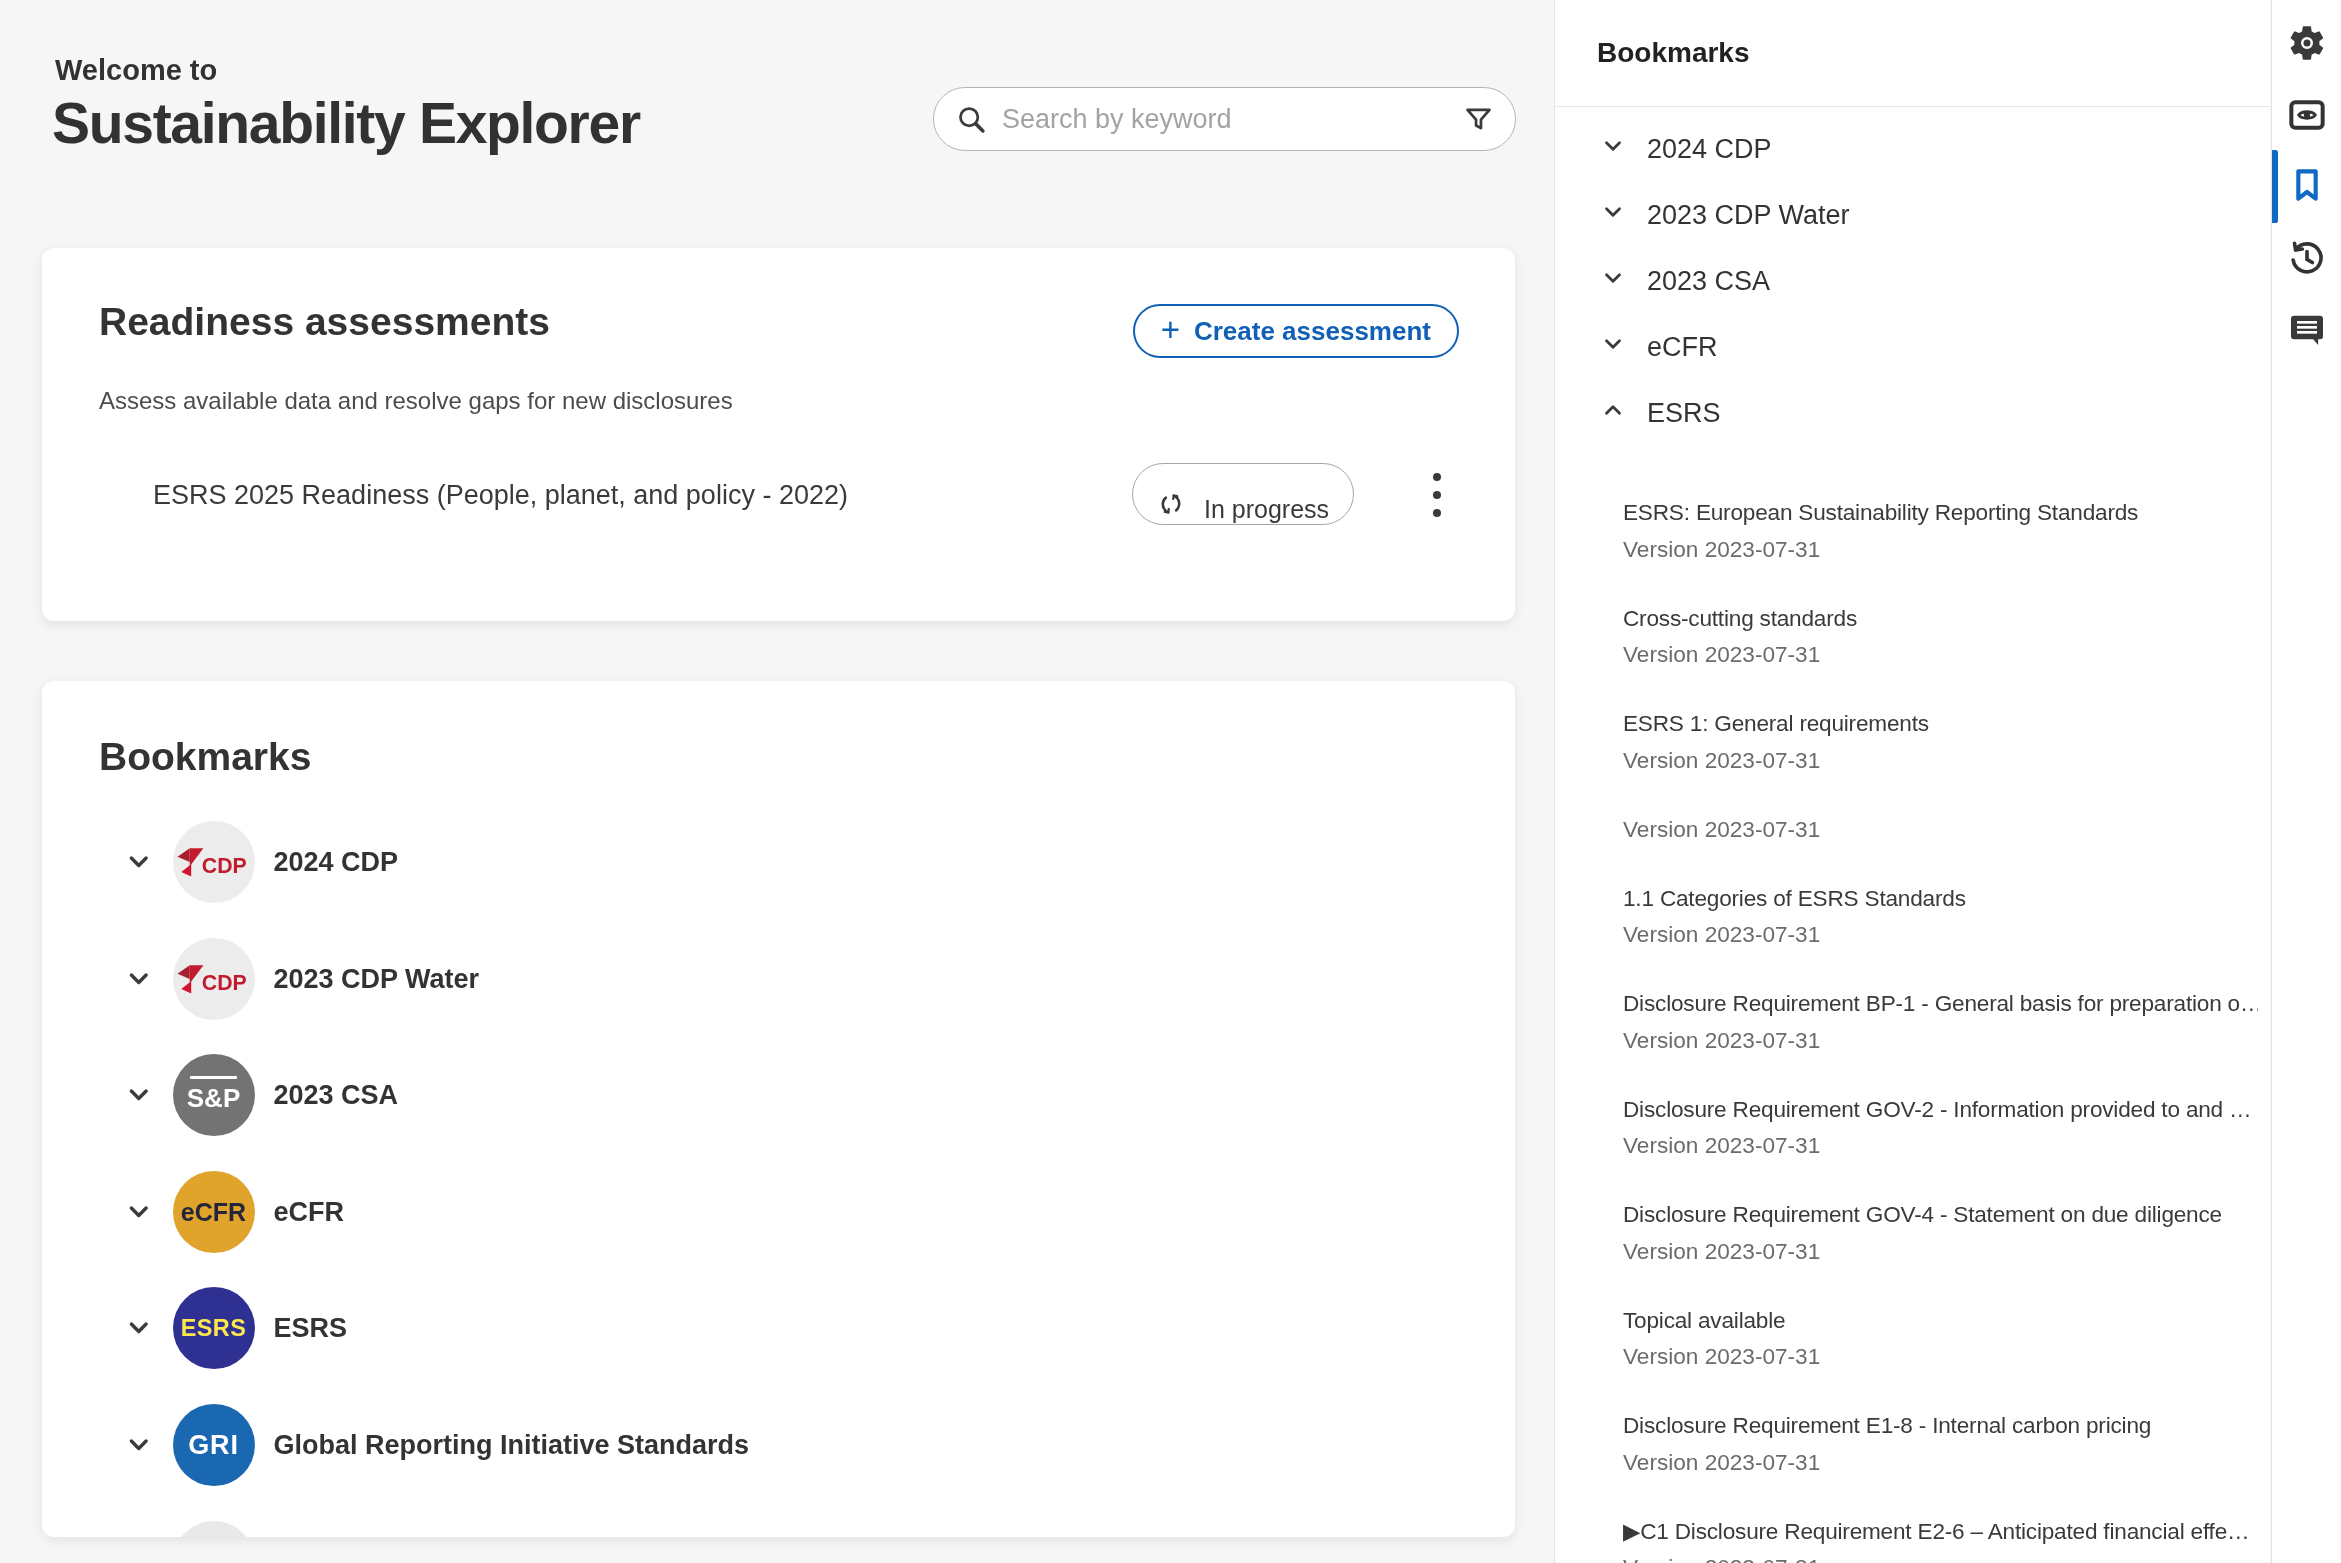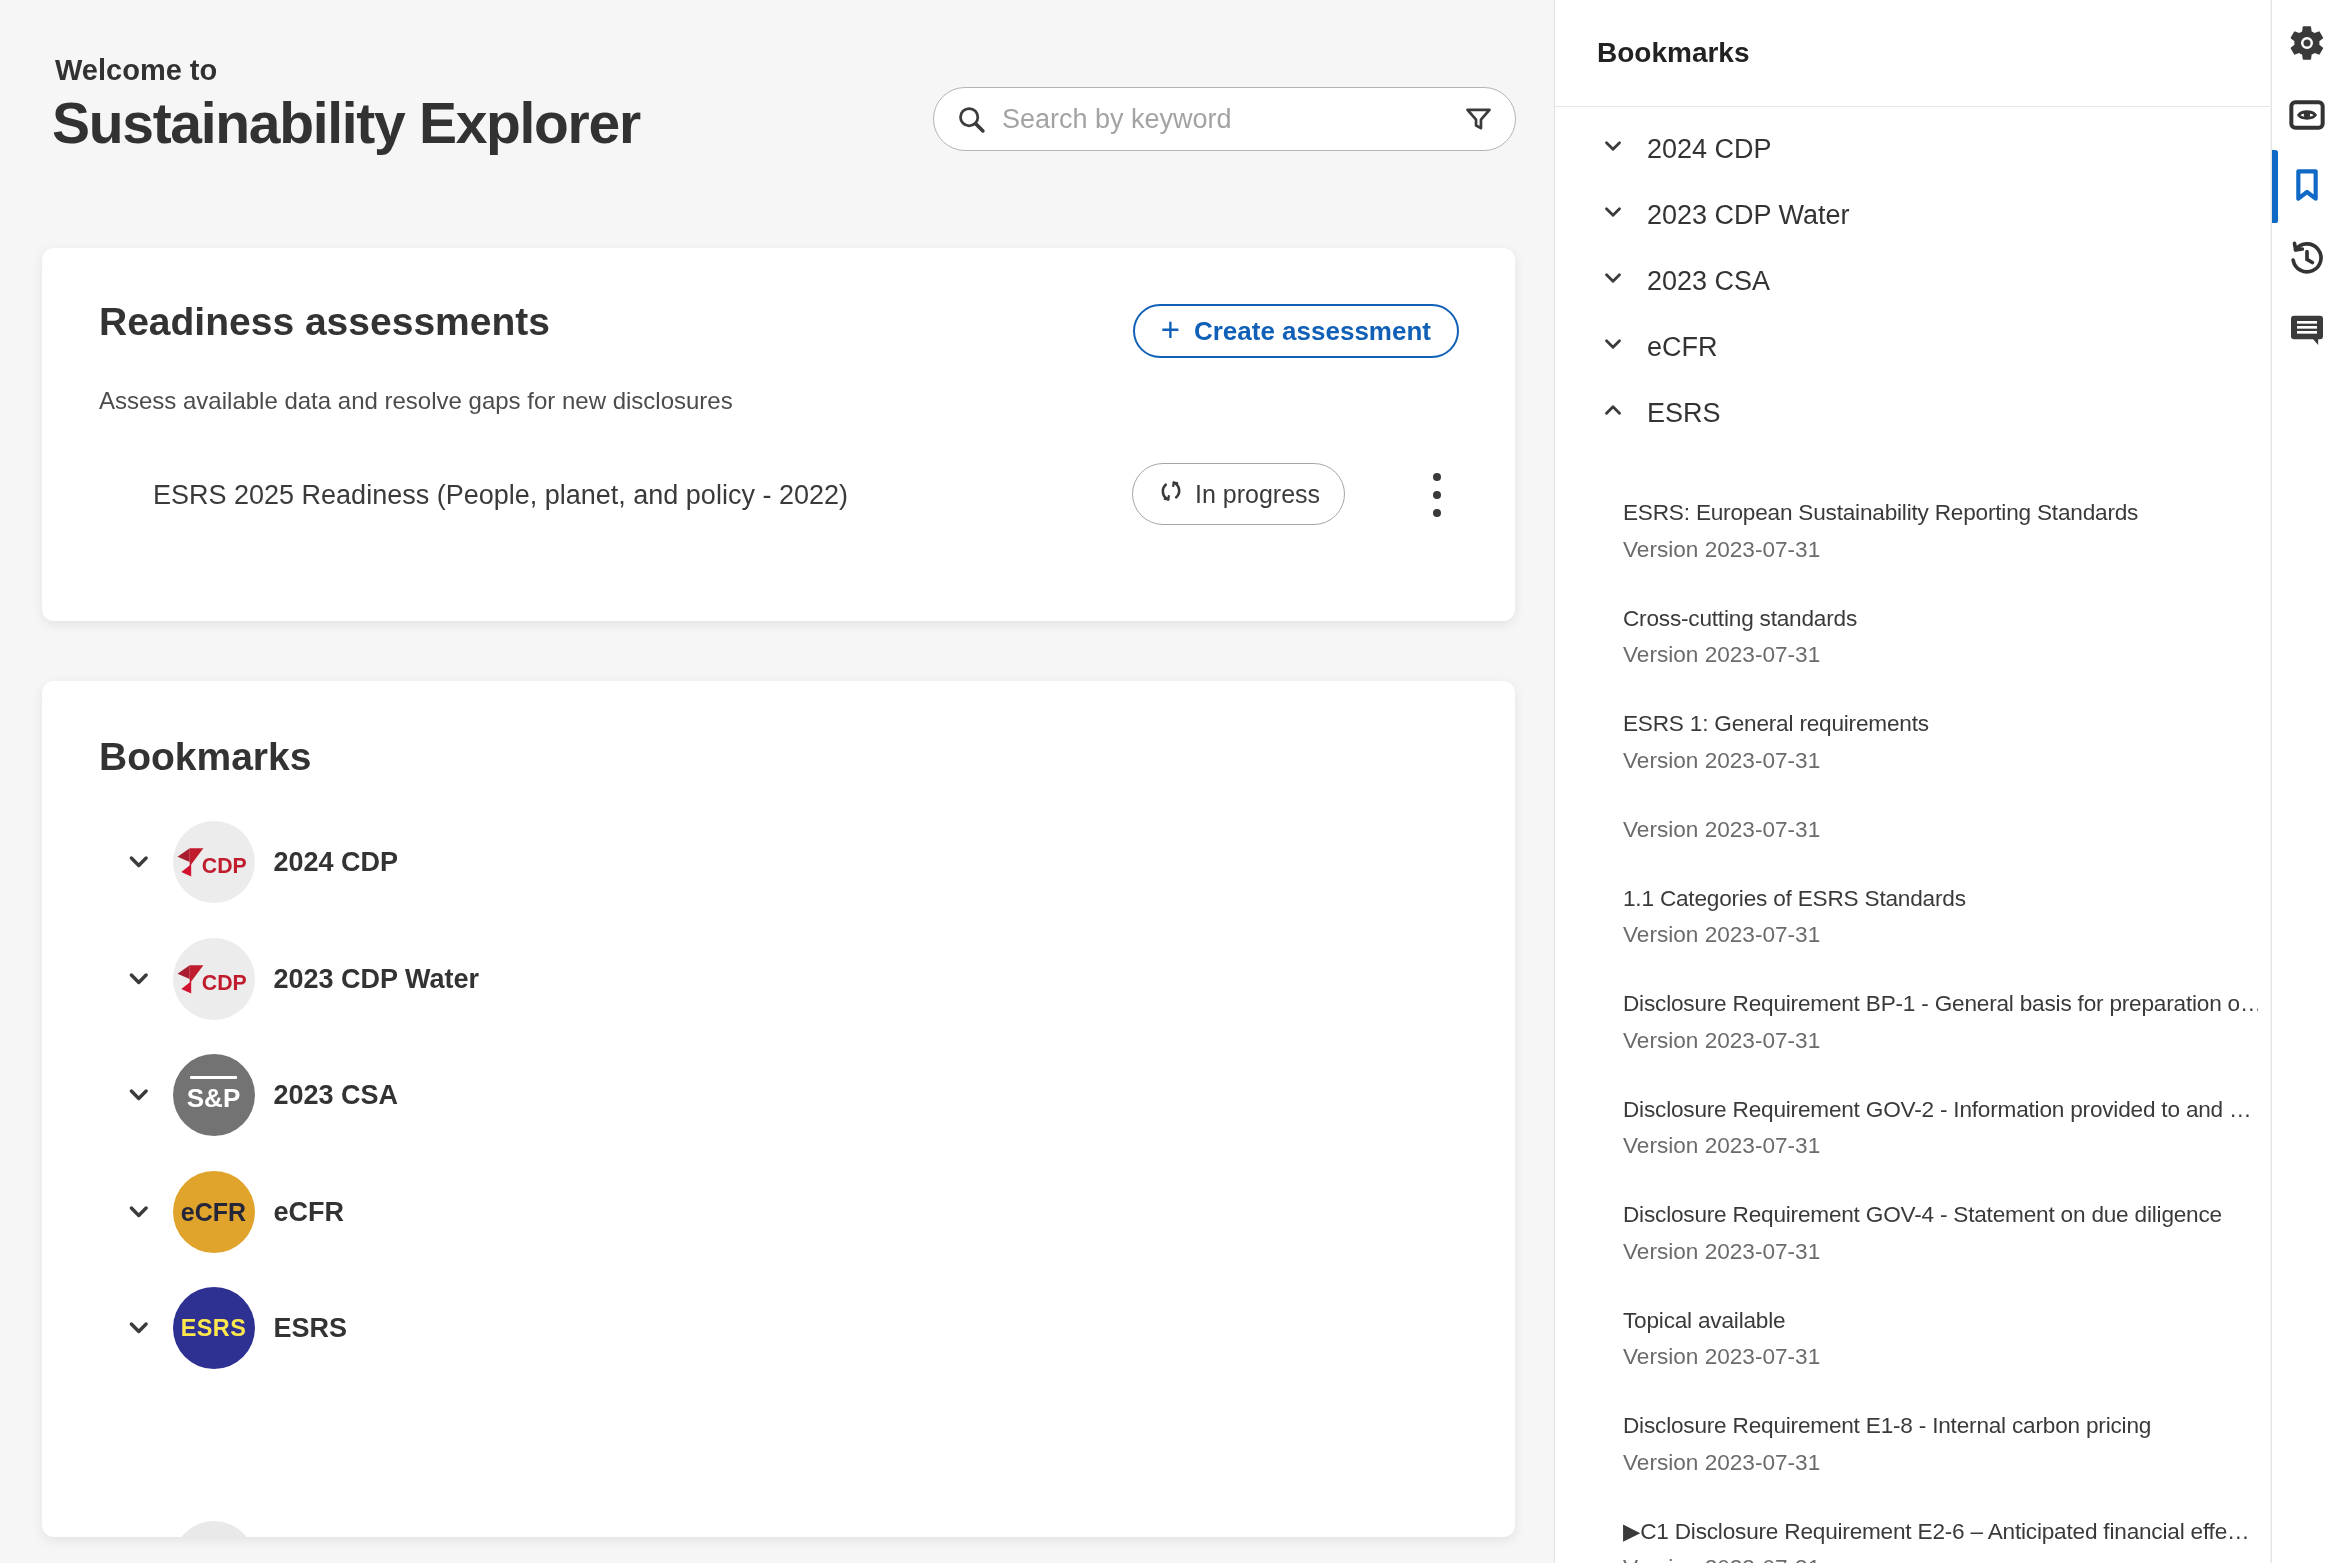--- a/index.html
+++ b/index.html
@@ -31,21 +31,21 @@
                 border:2.6px solid #1160b7; border-radius:31px; background:#fff; color:#1160b7;
                 font-size:26px; font-weight:700; display:flex; align-items:center; gap:14px; cursor:pointer;
                 font-family:"Liberation Sans", sans-serif; }
   .create-btn .plus { font-size:33px; font-weight:400; line-height:1; margin-top:-3.5px; }
 
   .card-subtitle { position:absolute; left:57px; top:139px; font-size:24px; color:#4c4c4c; }
 
   .assess-name { position:absolute; left:111px; top:232px; font-size:27px; color:#3a3a3a; }
   .status-badge { position:absolute; left:1090px; top:215px; height:62px; padding:0 24px;
                   border:1.7px solid #a6a6a6; border-radius:35px; background:#fff;
-                  display:inline-flex; align-items:center; gap:10px; font-size:25px; color:#3a3a3a; cursor:pointer; }
+                  display:inline-flex; align-items:flex-end; gap:19px; font-size:25px; color:#3a3a3a; cursor:pointer; }
   .kebab { position:absolute; left:1369px; top:219px; width:52px; height:56px; display:flex;
            flex-direction:column; align-items:center; justify-content:center; gap:10.4px; cursor:pointer;
            background:none; border:none; }
   .kebab i { width:7.8px; height:7.8px; border-radius:50%; background:#3a3a3a; }
 
   
   .bm-row { position:absolute; left:82px; height:82px; display:flex; align-items:center; cursor:pointer;justify-content:center; }
   .bm-chev { width:29.5px; margin-right:19px; display:flex; }
   .logo { width:82px; height:82px; border-radius:50%; margin-right:19px; display:flex;
           align-items:center; justify-content:center; font-weight:700; flex:none; flex-direction:column; }
@@ -195,20 +195,31 @@
         <svg width="29.5" height="29.5" viewBox="0 0 24 24">
           <polyline points="6,9 12,15 18,9" fill="none" stroke="#3b3b3b" stroke-width="2.8" stroke-linecap="round" stroke-linejoin="round"></polyline>
         </svg>
       </span>
     <span class="logo esrs">
         <span>ESRS</span>
       </span>
     <span class="bm-label">ESRS</span>
   </div>
 
+  <div class="bm-row" style="top:723px">
+    <span class="bm-chev">
+        <svg width="29.5" height="29.5" viewBox="0 0 24 24">
+          <polyline points="6,9 12,15 18,9" fill="none" stroke="#3b3b3b" stroke-width="2.8" stroke-linecap="round" stroke-linejoin="round"></polyline>
+        </svg>
+      </span>
+    <span class="logo gri">
+        <span>GRI</span>
+      </span>
+    <span class="bm-label">Global Reporting Initiative Standards</span>
+  </div>
 
   <div class="bm-row" style="top:840px">
     <span class="bm-chev"></span>
     <span class="logo placeholder"></span>
   </div>
 </section>
 
 <aside class="sidebar">
   <div class="sidebar-header">Bookmarks</div>
 

